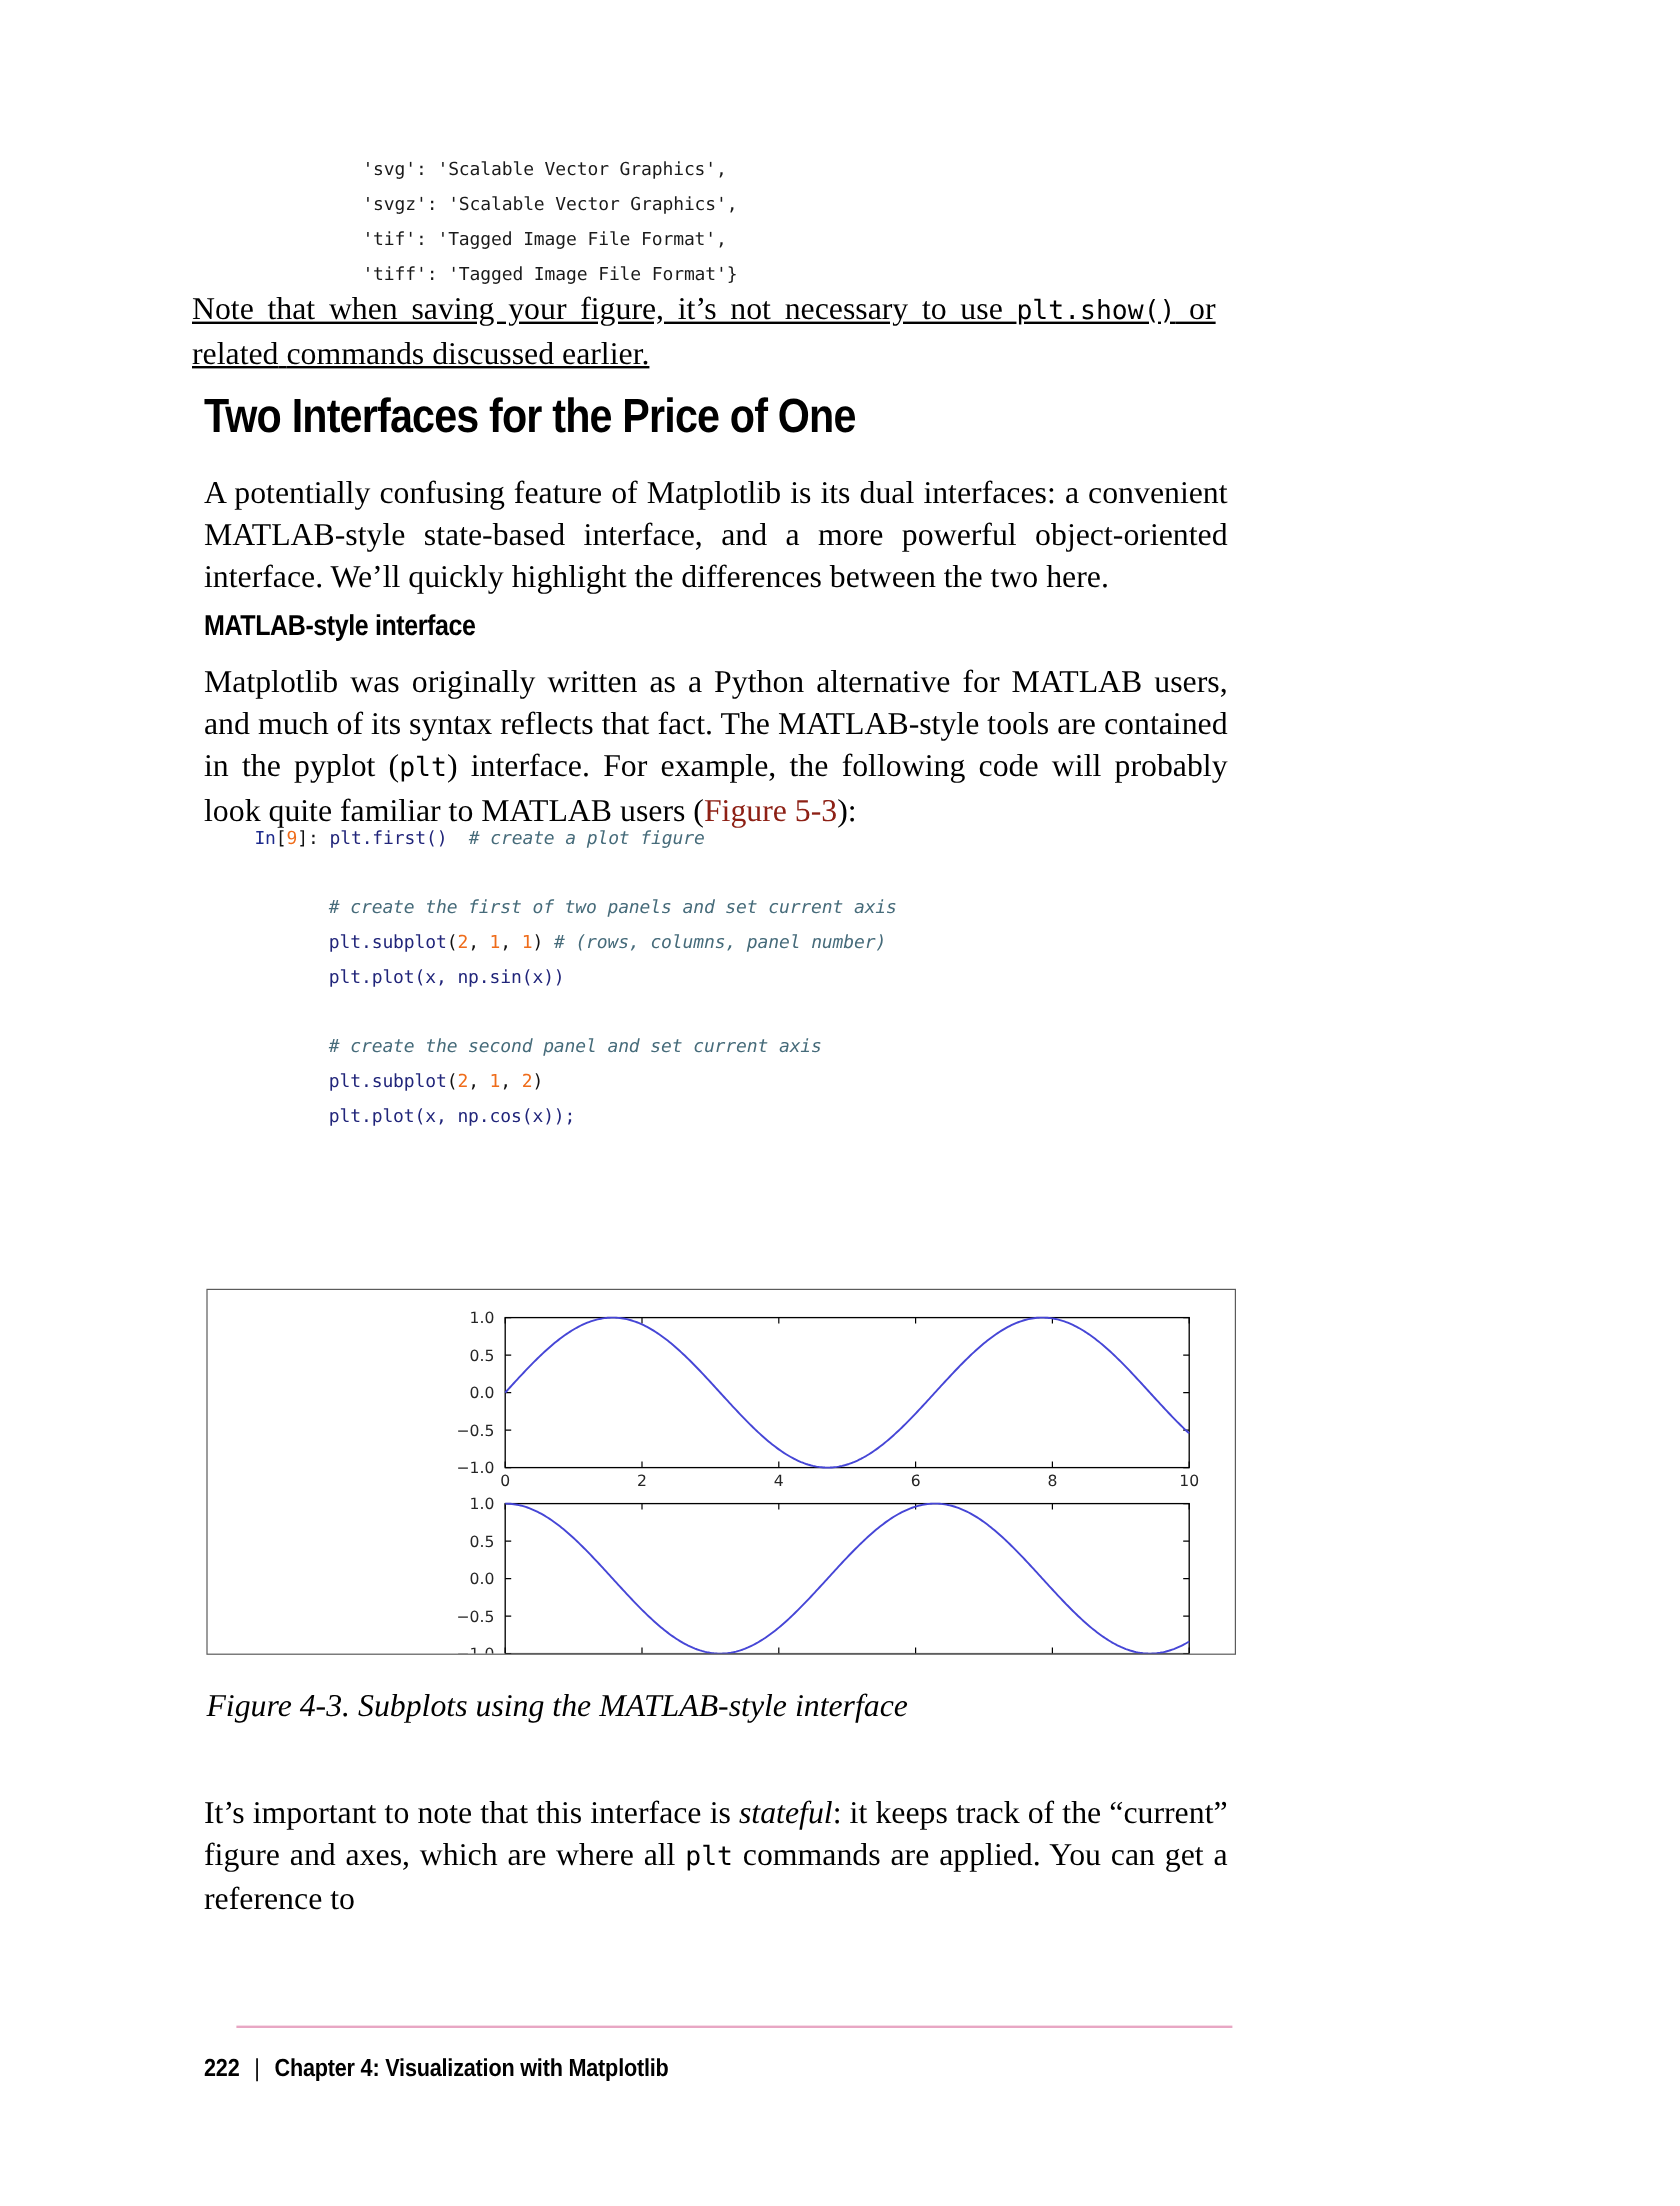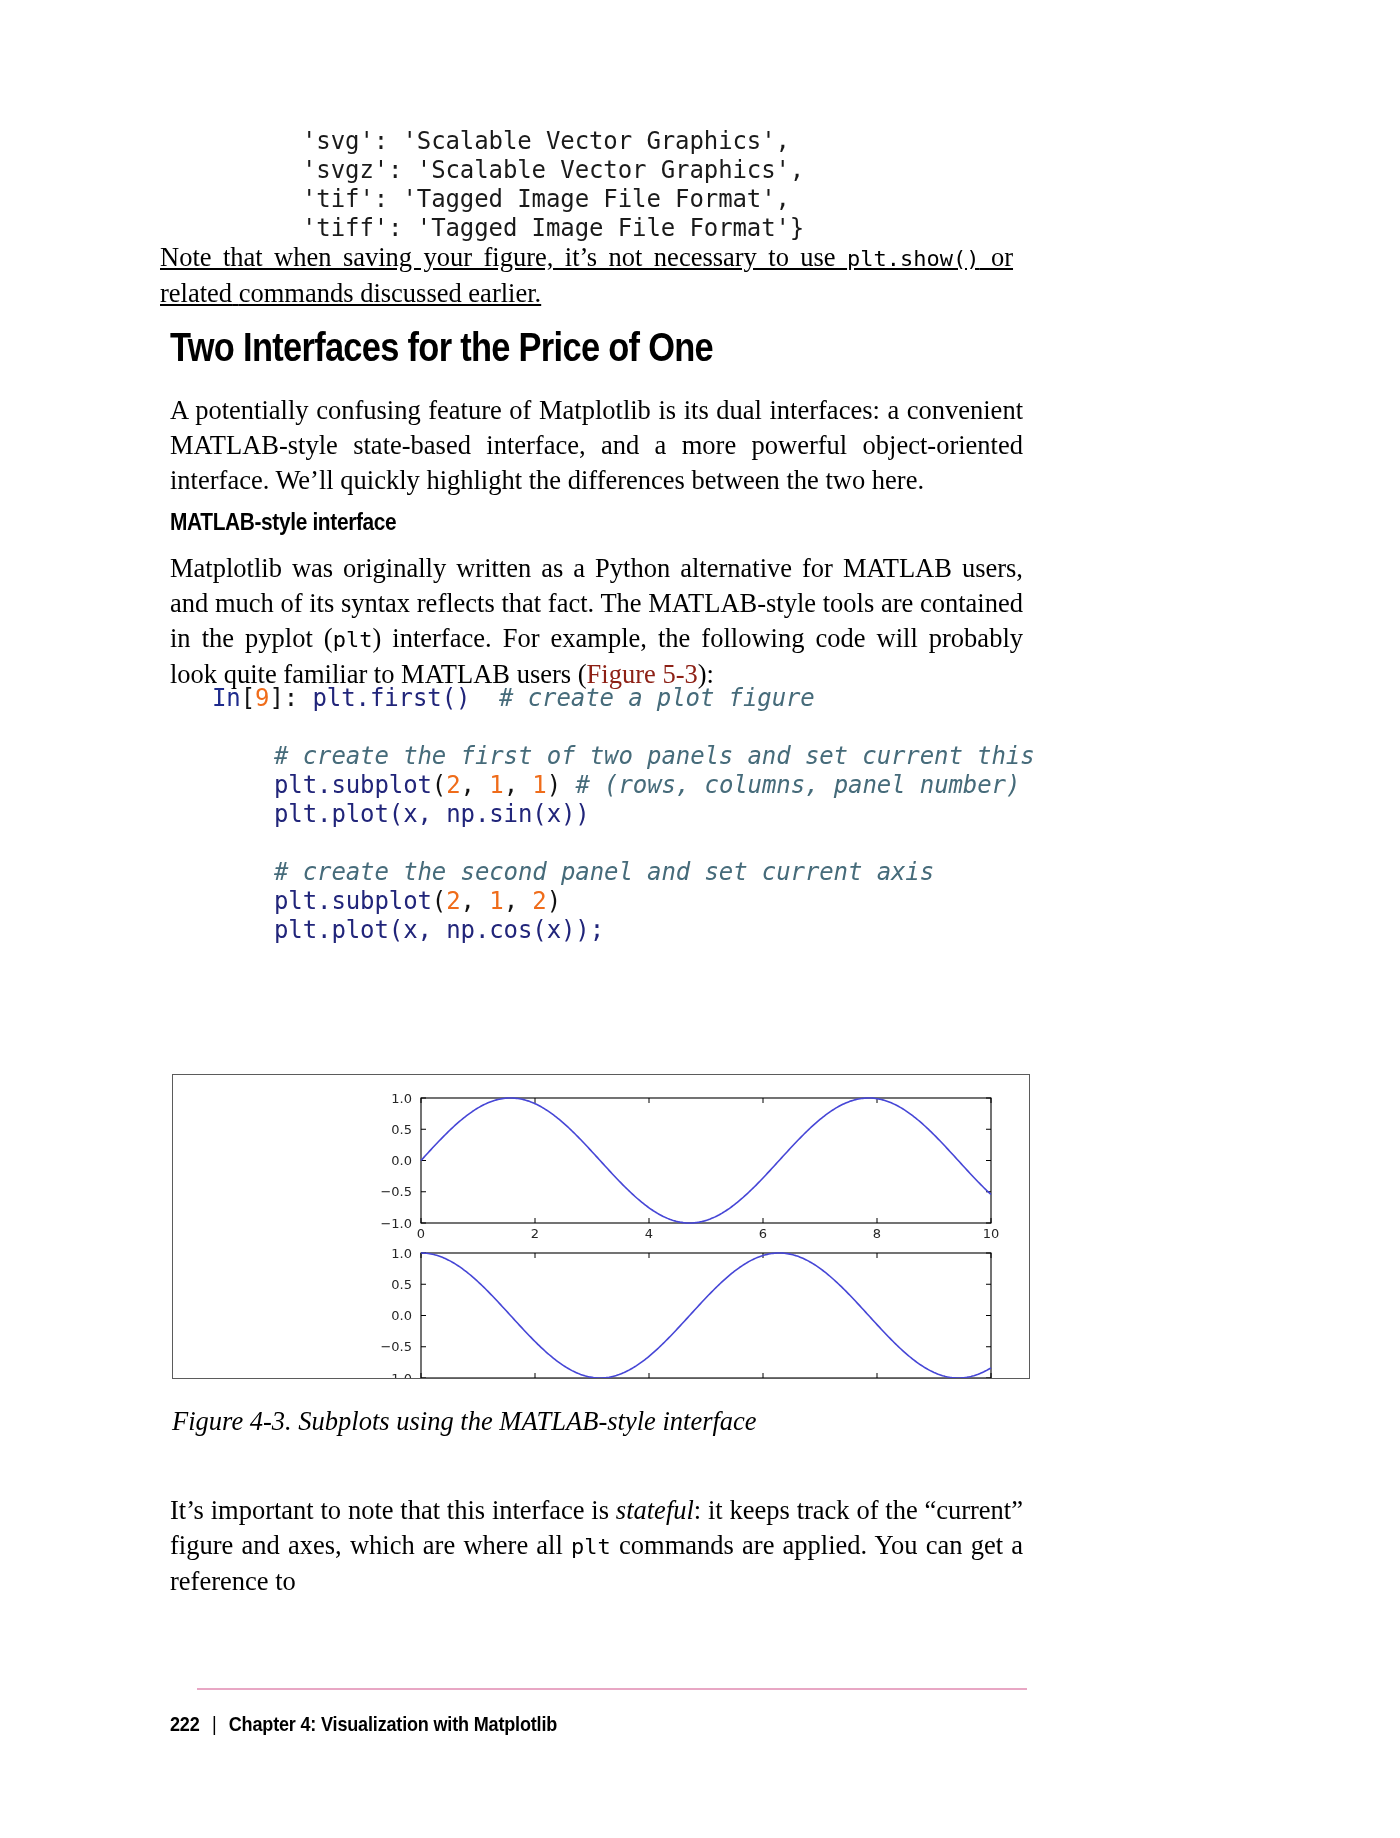--- a/index.html
+++ b/index.html
@@ -13,21 +13,21 @@
     height: 1838px;
     background: #ffffff;
     overflow: hidden;
     font-family: "Liberation Serif", serif;
   }
 
   
   .codeblock {
     position: absolute;
     font-family: "DejaVu Sans Mono", monospace;
-    font-size: 24px;
+    font-size: 15px;
     line-height: 29px;
     color: #1a1a1a;
     white-space: pre;
     letter-spacing: -0.1px;
   }
   .para {
     position: absolute;
     font-family: "Liberation Serif", serif;
     font-size: 26.5px;
     line-height: 35px;
@@ -142,21 +142,21 @@
 
   <div class="para" style="left:170px; top:551px; width:853px;">
     <span>Matplotlib was originally written as a Python alternative for MATLAB users, and much of its syntax reflects that fact. The MATLAB-style tools are contained in the pyplot (</span><span class="mono">plt</span><span>) interface. For example, the following code will probably look quite familiar to MATLAB users (</span><span class="figref">Figure 5-3</span><span>):</span>
   </div>
 
   <div class="codeblock" style="left:212px; top:684px; white-space:normal;">
     <div style="white-space:pre;"><span class="c-kw">In</span><span class="c-punc">[</span><span class="c-num">9</span><span class="c-punc">]:</span> <span class="c-name">plt.first()</span>  <span class="c-cmt"># create a plot figure</span></div>
 
     <div style="height:29px;"></div>
 
-    <div style="white-space:pre; padding-left:62px;"><span class="c-cmt"># create the first of two panels and set current this</span></div>
+    <div style="white-space:pre; padding-left:62px;"><span class="c-cmt"># create the first of two panels and set current axis</span></div>
 
     <div style="white-space:pre; padding-left:62px;"><span class="c-name">plt.subplot</span><span class="c-punc">(</span><span class="c-num">2</span><span class="c-punc">, </span><span class="c-num">1</span><span class="c-punc">, </span><span class="c-num">1</span><span class="c-punc">)</span> <span class="c-cmt"># (rows, columns, panel number)</span></div>
 
     <div style="white-space:pre; padding-left:62px;"><span class="c-name">plt.plot(x, np.sin(x))</span></div>
 
     <div style="height:29px;"></div>
 
     <div style="white-space:pre; padding-left:62px;"><span class="c-cmt"># create the second panel and set current axis</span></div>
 
     <div style="white-space:pre; padding-left:62px;"><span class="c-name">plt.subplot</span><span class="c-punc">(</span><span class="c-num">2</span><span class="c-punc">, </span><span class="c-num">1</span><span class="c-punc">, </span><span class="c-num">2</span><span class="c-punc">)</span></div>

